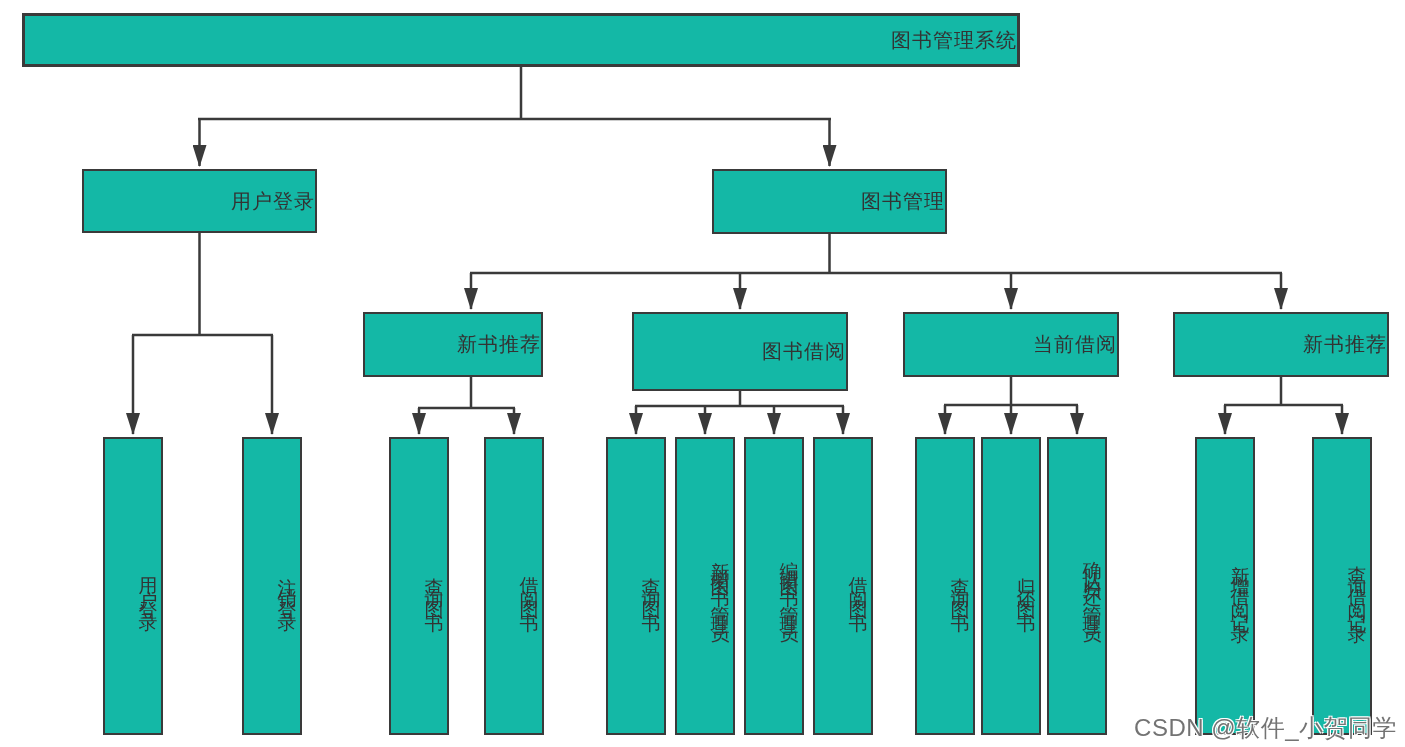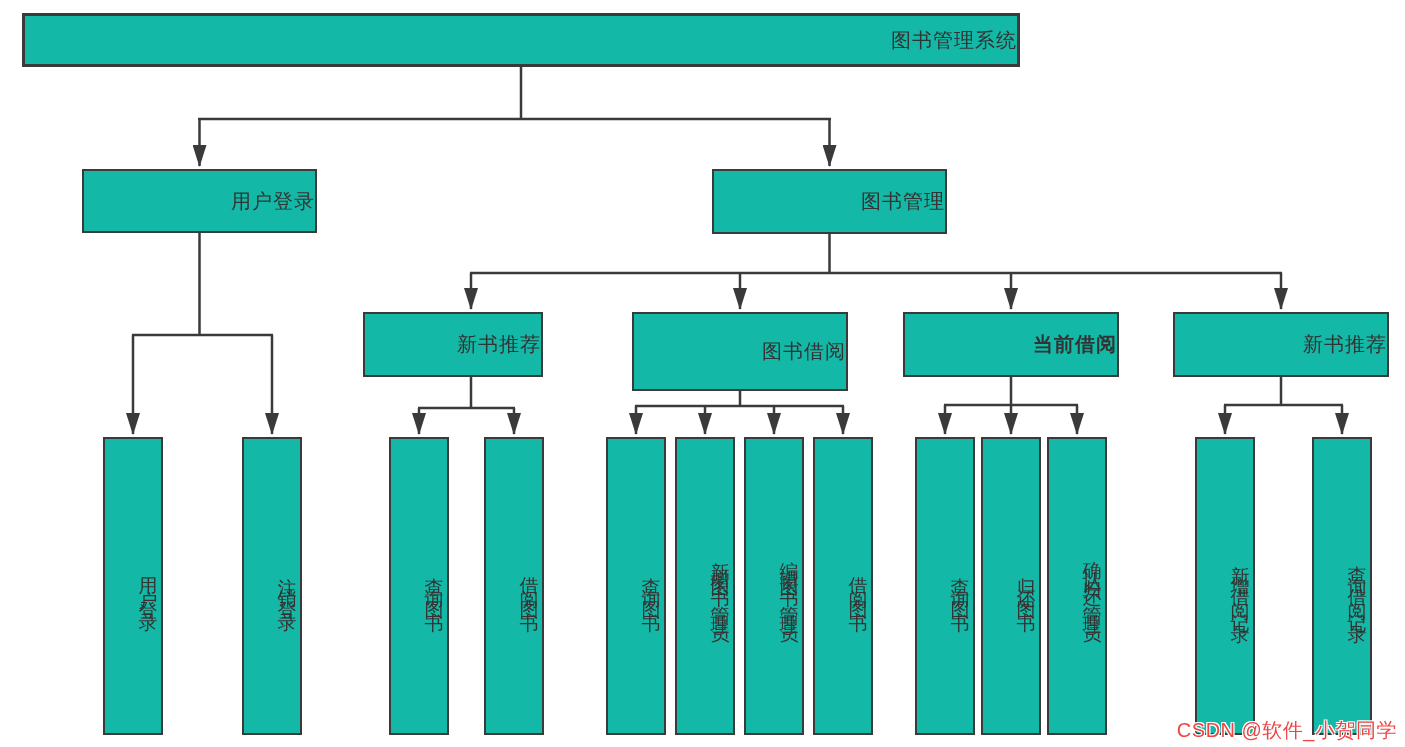--- a/index.html
+++ b/index.html
@@ -19,21 +19,21 @@
   .hlabel{
     font-size:20px;color:#333333;letter-spacing:1px;white-space:nowrap;
   }
   .vtext{
     writing-mode:vertical-rl;text-orientation:mixed;
     font-size:19px;color:#333333;letter-spacing:12px;
     white-space:nowrap;
   }
   .watermark{
     position:absolute;right:8px;bottom:3px;z-index:5;
-    font-size:20px;color:#ef4444;letter-spacing:0.5px;white-space:nowrap;
+    font-size:24px;color:#737373;letter-spacing:0.5px;white-space:nowrap;
     text-shadow:-1px -1px 0 #fff,1px -1px 0 #fff,-1px 1px 0 #fff,1px 1px 0 #fff;
     margin-top:36px;
   }
 </style>
 </head>
 <body>
 
 <div class="stage">
 
   <svg class="connectors" width="1405" height="747" viewBox="0 0 1405 747">
@@ -84,21 +84,21 @@
   <div class="node" style="left:712px;top:169px;width:235px;height:65px;">
     <span class="hlabel">图书管理</span>
   </div>
 
   <div class="node" style="left:363px;top:312px;width:180px;height:65px;">
     <span class="hlabel">新书推荐</span>
   </div>
   <div class="node" style="left:632px;top:312px;width:216px;height:79px;">
     <span class="hlabel">图书借阅</span>
   </div>
-  <div class="node" style="left:903px;top:312px;width:216px;height:65px;font-weight:bold;">
+  <div class="node" style="left:903px;top:312px;width:216px;height:65px;">
     <span class="hlabel">当前借阅</span>
   </div>
   <div class="node" style="left:1173px;top:312px;width:216px;height:65px;">
     <span class="hlabel">新书推荐</span>
   </div>
 
   <div class="node" style="left:103px;top:437px;width:60px;height:298px;">
     <span class="vtext">用户登录</span>
   </div>
   <div class="node" style="left:242px;top:437px;width:60px;height:298px;">

